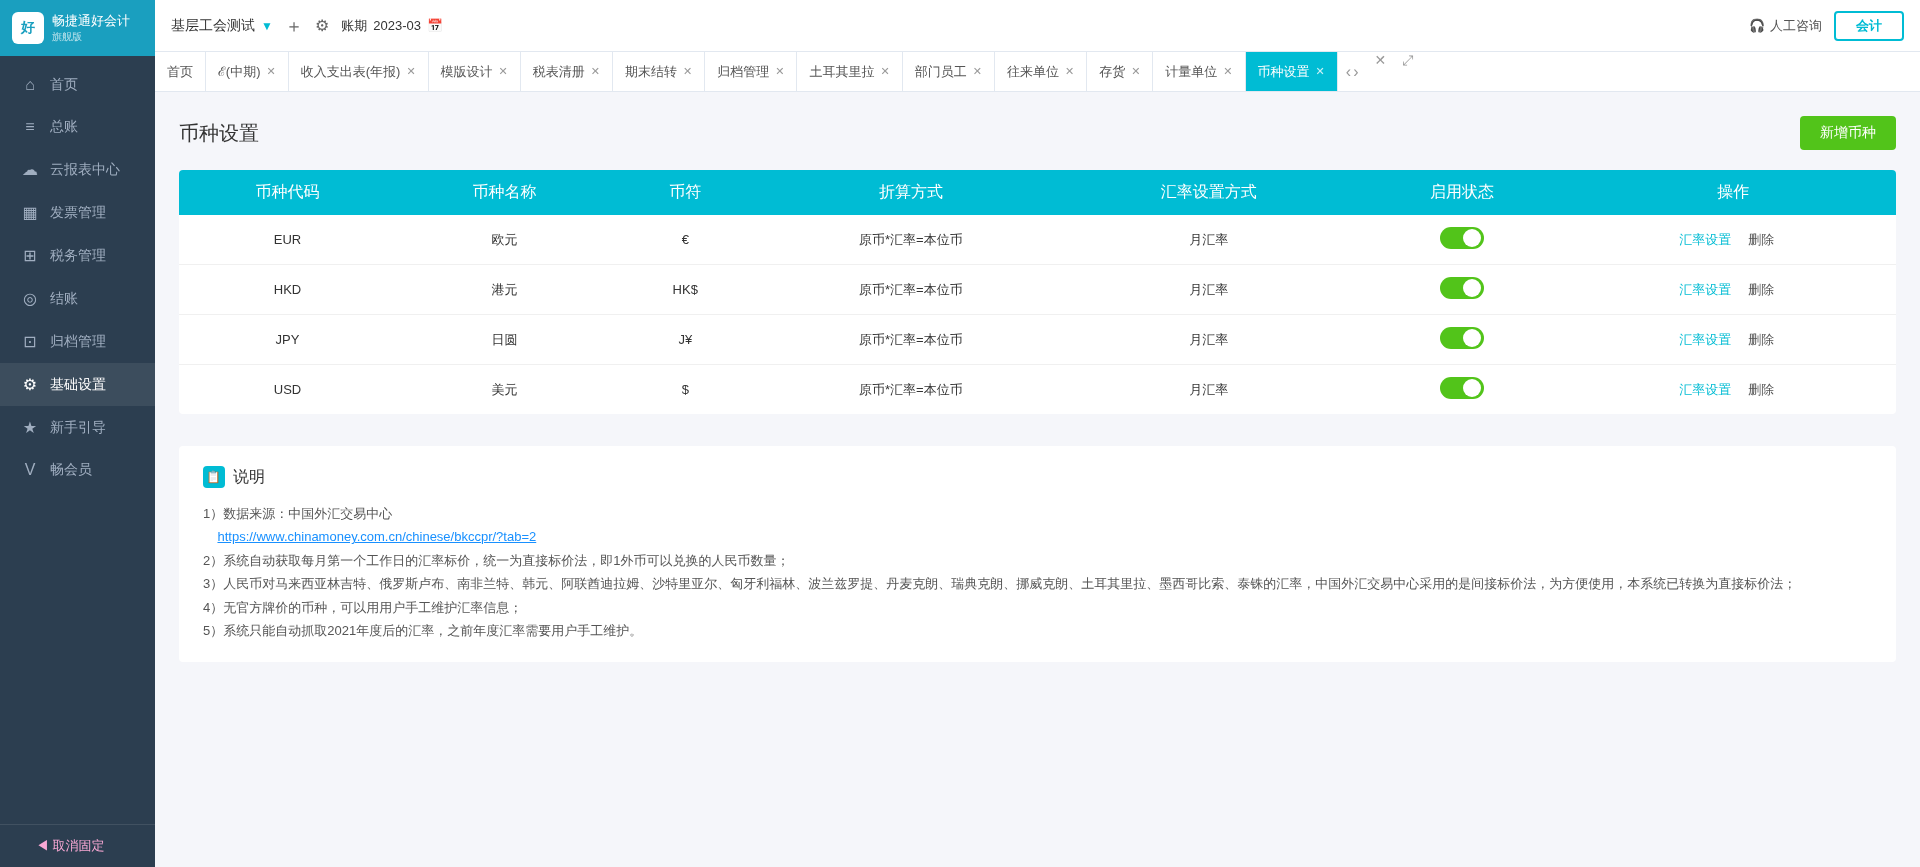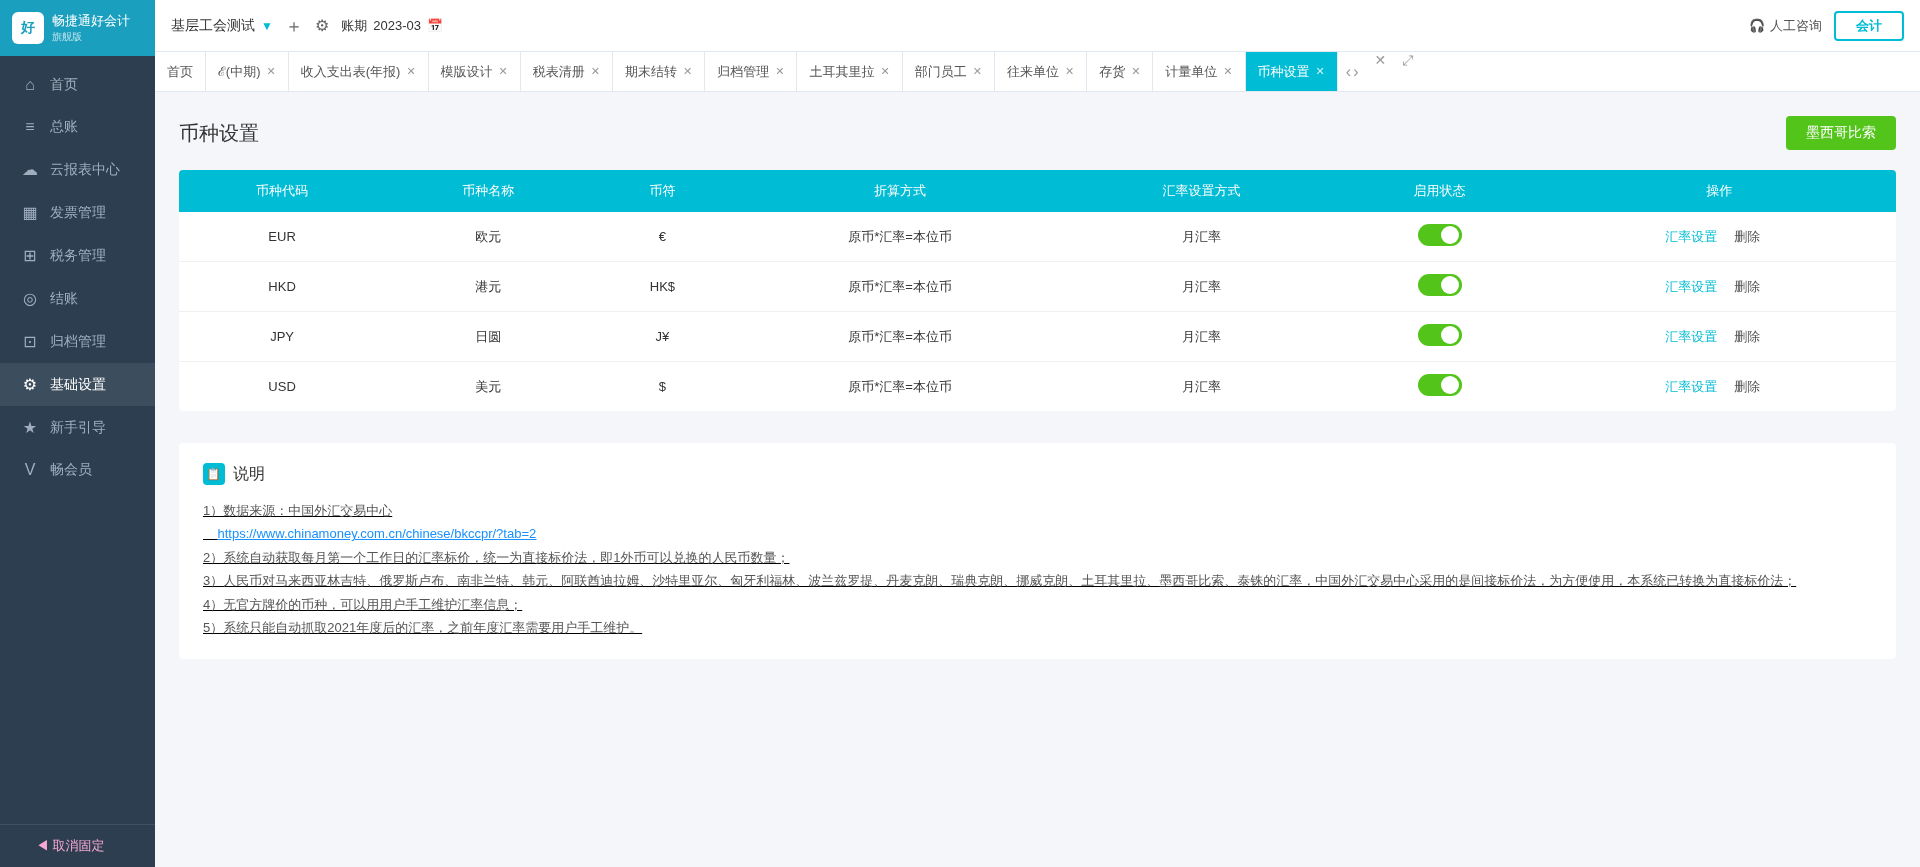--- a/index.html
+++ b/index.html
@@ -186,21 +186,21 @@
       background: white;
       border-radius: 4px;
       overflow: hidden;
       margin-bottom: 32px;
     }
     .currency-table thead tr {
       background: #00bcd4;
     }
     .currency-table thead th {
       color: white;
-      font-size: 13px;
+      font-size: 16px;
       font-weight: 500;
       padding: 12px 16px;
       text-align: center;
     }
     .currency-table tbody tr {
       border-bottom: 1px solid #f0f0f0;
     }
     .currency-table tbody tr:last-child { border-bottom: none; }
     .currency-table tbody td {
       padding: 12px 16px;
@@ -268,21 +268,20 @@
       border-radius: 4px;
       display: flex;
       align-items: center;
       justify-content: center;
       color: white;
       font-size: 12px;
     }
     .notice-list {
       list-style: none;
       padding: 0;
-      text-decoration: underline;
     }
     .notice-list li {
       font-size: 13px;
       color: #555;
       line-height: 1.8;
     }
     .notice-link {
       color: #1890ff;
       text-decoration: underline;
     }
@@ -423,21 +422,21 @@
         <span>‹</span>
         <span>›</span>
       </div>
       <span class="tab-close-all">✕</span>
       <span class="tab-expand">⤢</span>
     </div>
 
   <div class="content">
     <div class="page-header">
       <h1 class="page-title">币种设置</h1>
-      <button class="btn-new">墨西哥比索</button>
+      <button class="btn-new">新增币种</button>
     </div>
 
     <table class="currency-table">
       <thead id="table-thead">
           <tr>
             <th>币种代码</th>
             <th>币种名称</th>
             <th>币符</th>
             <th>折算方式</th>
             <th>汇率设置方式</th>

